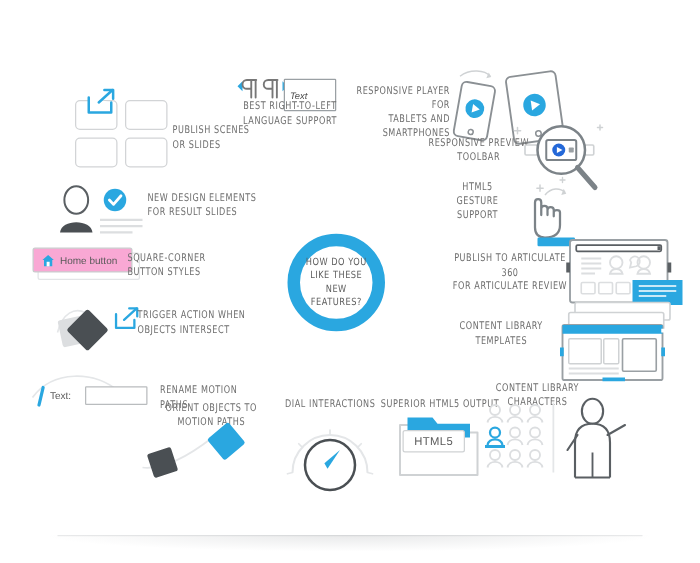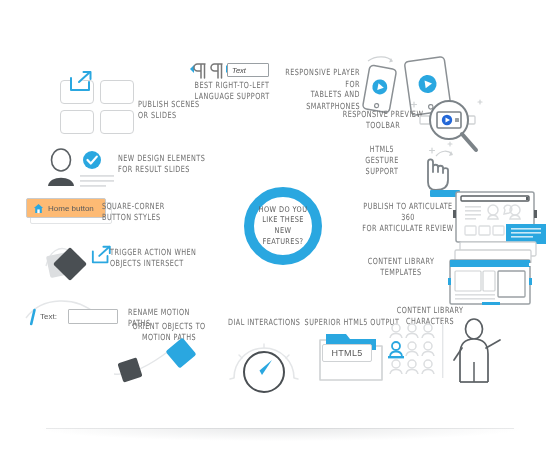--- a/index.html
+++ b/index.html
@@ -23,21 +23,21 @@
     white-space:pre-line;
     transform:scaleY(1.18);
     transform-origin:center center;
   }
   .cap.c{text-align:center;}
   .cap.r{text-align:right;}
   .cap.l{text-align:left;}
 
   
   #hub{
-    left:244px;top:187px;width:78px;height:78px;
+    left:230px;top:187px;width:78px;height:78px;
     border:10px solid #2aa7e0;border-radius:50%;
     box-sizing:border-box;background:#fff;
   }
   #hub .hubtext{
     position:absolute;left:0;top:0;width:100%;height:100%;
     display:flex;align-items:center;justify-content:center;
     text-align:center;color:#5e5e5e;font-size:6.6px;
     letter-spacing:.4px;line-height:9px;text-transform:uppercase;
     font-family:"DejaVu Sans",sans-serif;white-space:pre-line;
     transform:scaleY(1.2);
@@ -48,21 +48,21 @@
     position:absolute;border:1.6px solid #d2d4d6;border-radius:4px;
     background:#fff;box-sizing:border-box;
   }
   svg{display:block;overflow:visible;}
   .shadow{
     position:absolute;left:40px;top:428px;width:480px;height:13px;
     background:radial-gradient(ellipse at 50% 0%,rgba(120,125,130,.17),rgba(255,255,255,0) 72%);
   }
   .botline{position:absolute;left:46px;top:428px;width:468px;height:1px;background:#e9eaeb;}
   .hometag{
-    position:absolute;border:1.5px solid #c9cbcd;background:#fdba74;border-radius:2px;
+    position:absolute;border:1.5px solid #c9cbcd;background:#f9a8d4;border-radius:2px;
     display:flex;align-items:center;gap:4px;padding:0 6px;box-sizing:border-box;
   }
   .hometag span{font-size:8px;color:#5a5a5a;font-family:"Liberation Sans",sans-serif;}
   .textbox{
     position:absolute;border:1.5px solid #9aa0a4;background:#fff;border-radius:1px;
     display:flex;align-items:center;padding-left:4px;box-sizing:border-box;
   }
   .textbox span{font-size:7.5px;color:#4a4a4a;}
   .namebox{
     position:absolute;border:1.5px solid #b9bcbe;background:#fff;border-radius:1px;box-sizing:border-box;
@@ -100,21 +100,21 @@
 OR SLIDES</div>
 
   <div class="node" style="left:190px;top:62px;width:90px;height:22px;">
     <svg style="position:absolute;left:0;top:0;" width="46" height="18" viewBox="0 0 46 18">
       <path d="M4 3 L0 7 L4 11 Z" fill="#2aa7e0"></path>
       <path d="M15 2 L7.5 2 A3.4 3.4 0 0 0 7.5 9 L11 9 M11 2 L11 16 M14.5 2 L14.5 16" stroke="#777" stroke-width="1.5" fill="none" stroke-linecap="round"></path>
       <path d="M32 2 L24.5 2 A3.4 3.4 0 0 0 24.5 9 L28 9 M28 2 L28 16 M31.5 2 L31.5 16" stroke="#777" stroke-width="1.5" fill="none" stroke-linecap="round"></path>
       <path d="M36 3 L40 7 L36 11 Z" fill="#2aa7e0"></path>
     </svg>
   </div>
-  <div class="textbox" style="left:227px;top:63px;width:42px;height:14px;font-style:italic;">
+  <div class="textbox" style="left:227px;top:63px;width:42px;height:26px;font-style:italic;">
     <span>Text</span>
   </div>
   <div class="node cap c" style="left:184px;top:81px;width:96px;">BEST RIGHT-TO-LEFT
 LANGUAGE SUPPORT</div>
 
   <div class="node cap r" style="left:272px;top:70px;width:88px;">RESPONSIVE PLAYER FOR
 TABLETS AND SMARTPHONES</div>
   <div class="node" style="left:358px;top:55px;">
     <svg width="96" height="62" viewBox="0 0 96 62">
       <path d="M10 6 C18 0 30 1 34 6" stroke="#cfd2d4" stroke-width="1.2" fill="none" stroke-dasharray="0"></path>

